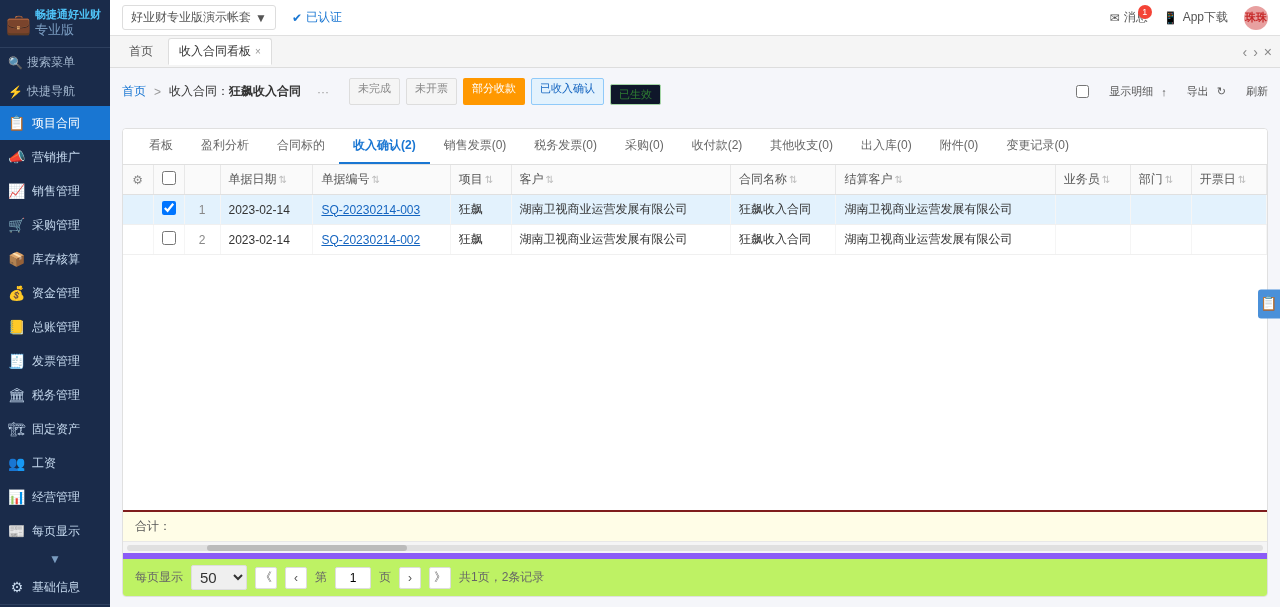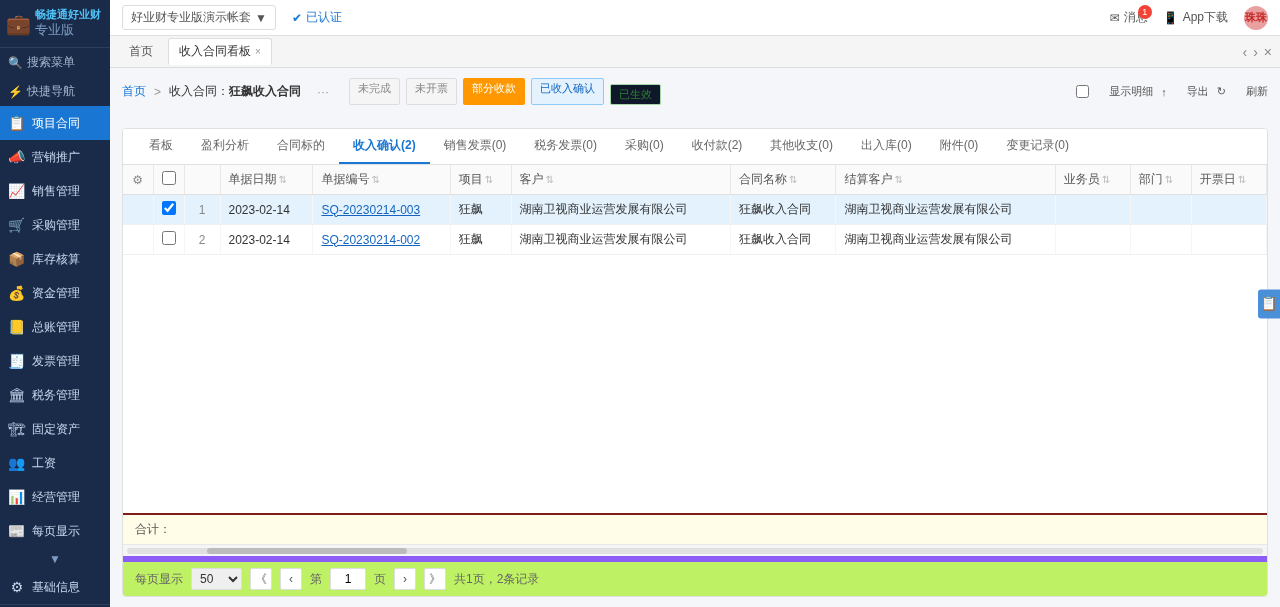--- a/index.html
+++ b/index.html
@@ -80,21 +80,21 @@
     .footer-total { font-size: 12px; color: #555; }
 
     
     .scrollbar-area { height: 12px; background: #f5f5f5; border-top: 1px solid #e8e8e8; display: flex; align-items: center; padding: 0 4px; }
     .scrollbar-track { flex: 1; height: 6px; background: #e0e0e0; border-radius: 3px; position: relative; }
     .scrollbar-thumb { width: 200px; height: 6px; background: #bbb; border-radius: 3px; position: absolute; left: 80px; }
 
     
     .pagination { display: flex; align-items: center; padding: 6px 12px; background: #bef264; border-top: 6px solid #8b5cf6; gap: 8px; flex-shrink: 0; }
     .pagination-label { font-size: 12px; color: #666; }
-    .pagination-select { border: 1px solid #ddd; border-radius: 2px; padding: 2px 4px; font-size: 12px; color: #333; }
+    .pagination-select { border: 1px solid #ddd; border-radius: 2px; padding: 2px 4px; font-size: 15px; color: #333; }
     .pagination-btn { width: 22px; height: 22px; border: 1px solid #ddd; border-radius: 2px; background: #fff; cursor: pointer; display: flex; align-items: center; justify-content: center; font-size: 12px; color: #555; }
     .pagination-input { width: 36px; height: 22px; border: 1px solid #ddd; border-radius: 2px; text-align: center; font-size: 12px; }
     .pagination-info { font-size: 12px; color: #666; }
   </style>
 </head>
 <body>
 
 <div class="sidebar">
   <div class="sidebar-logo">
     <span style="font-size:20px;">💼</span>

